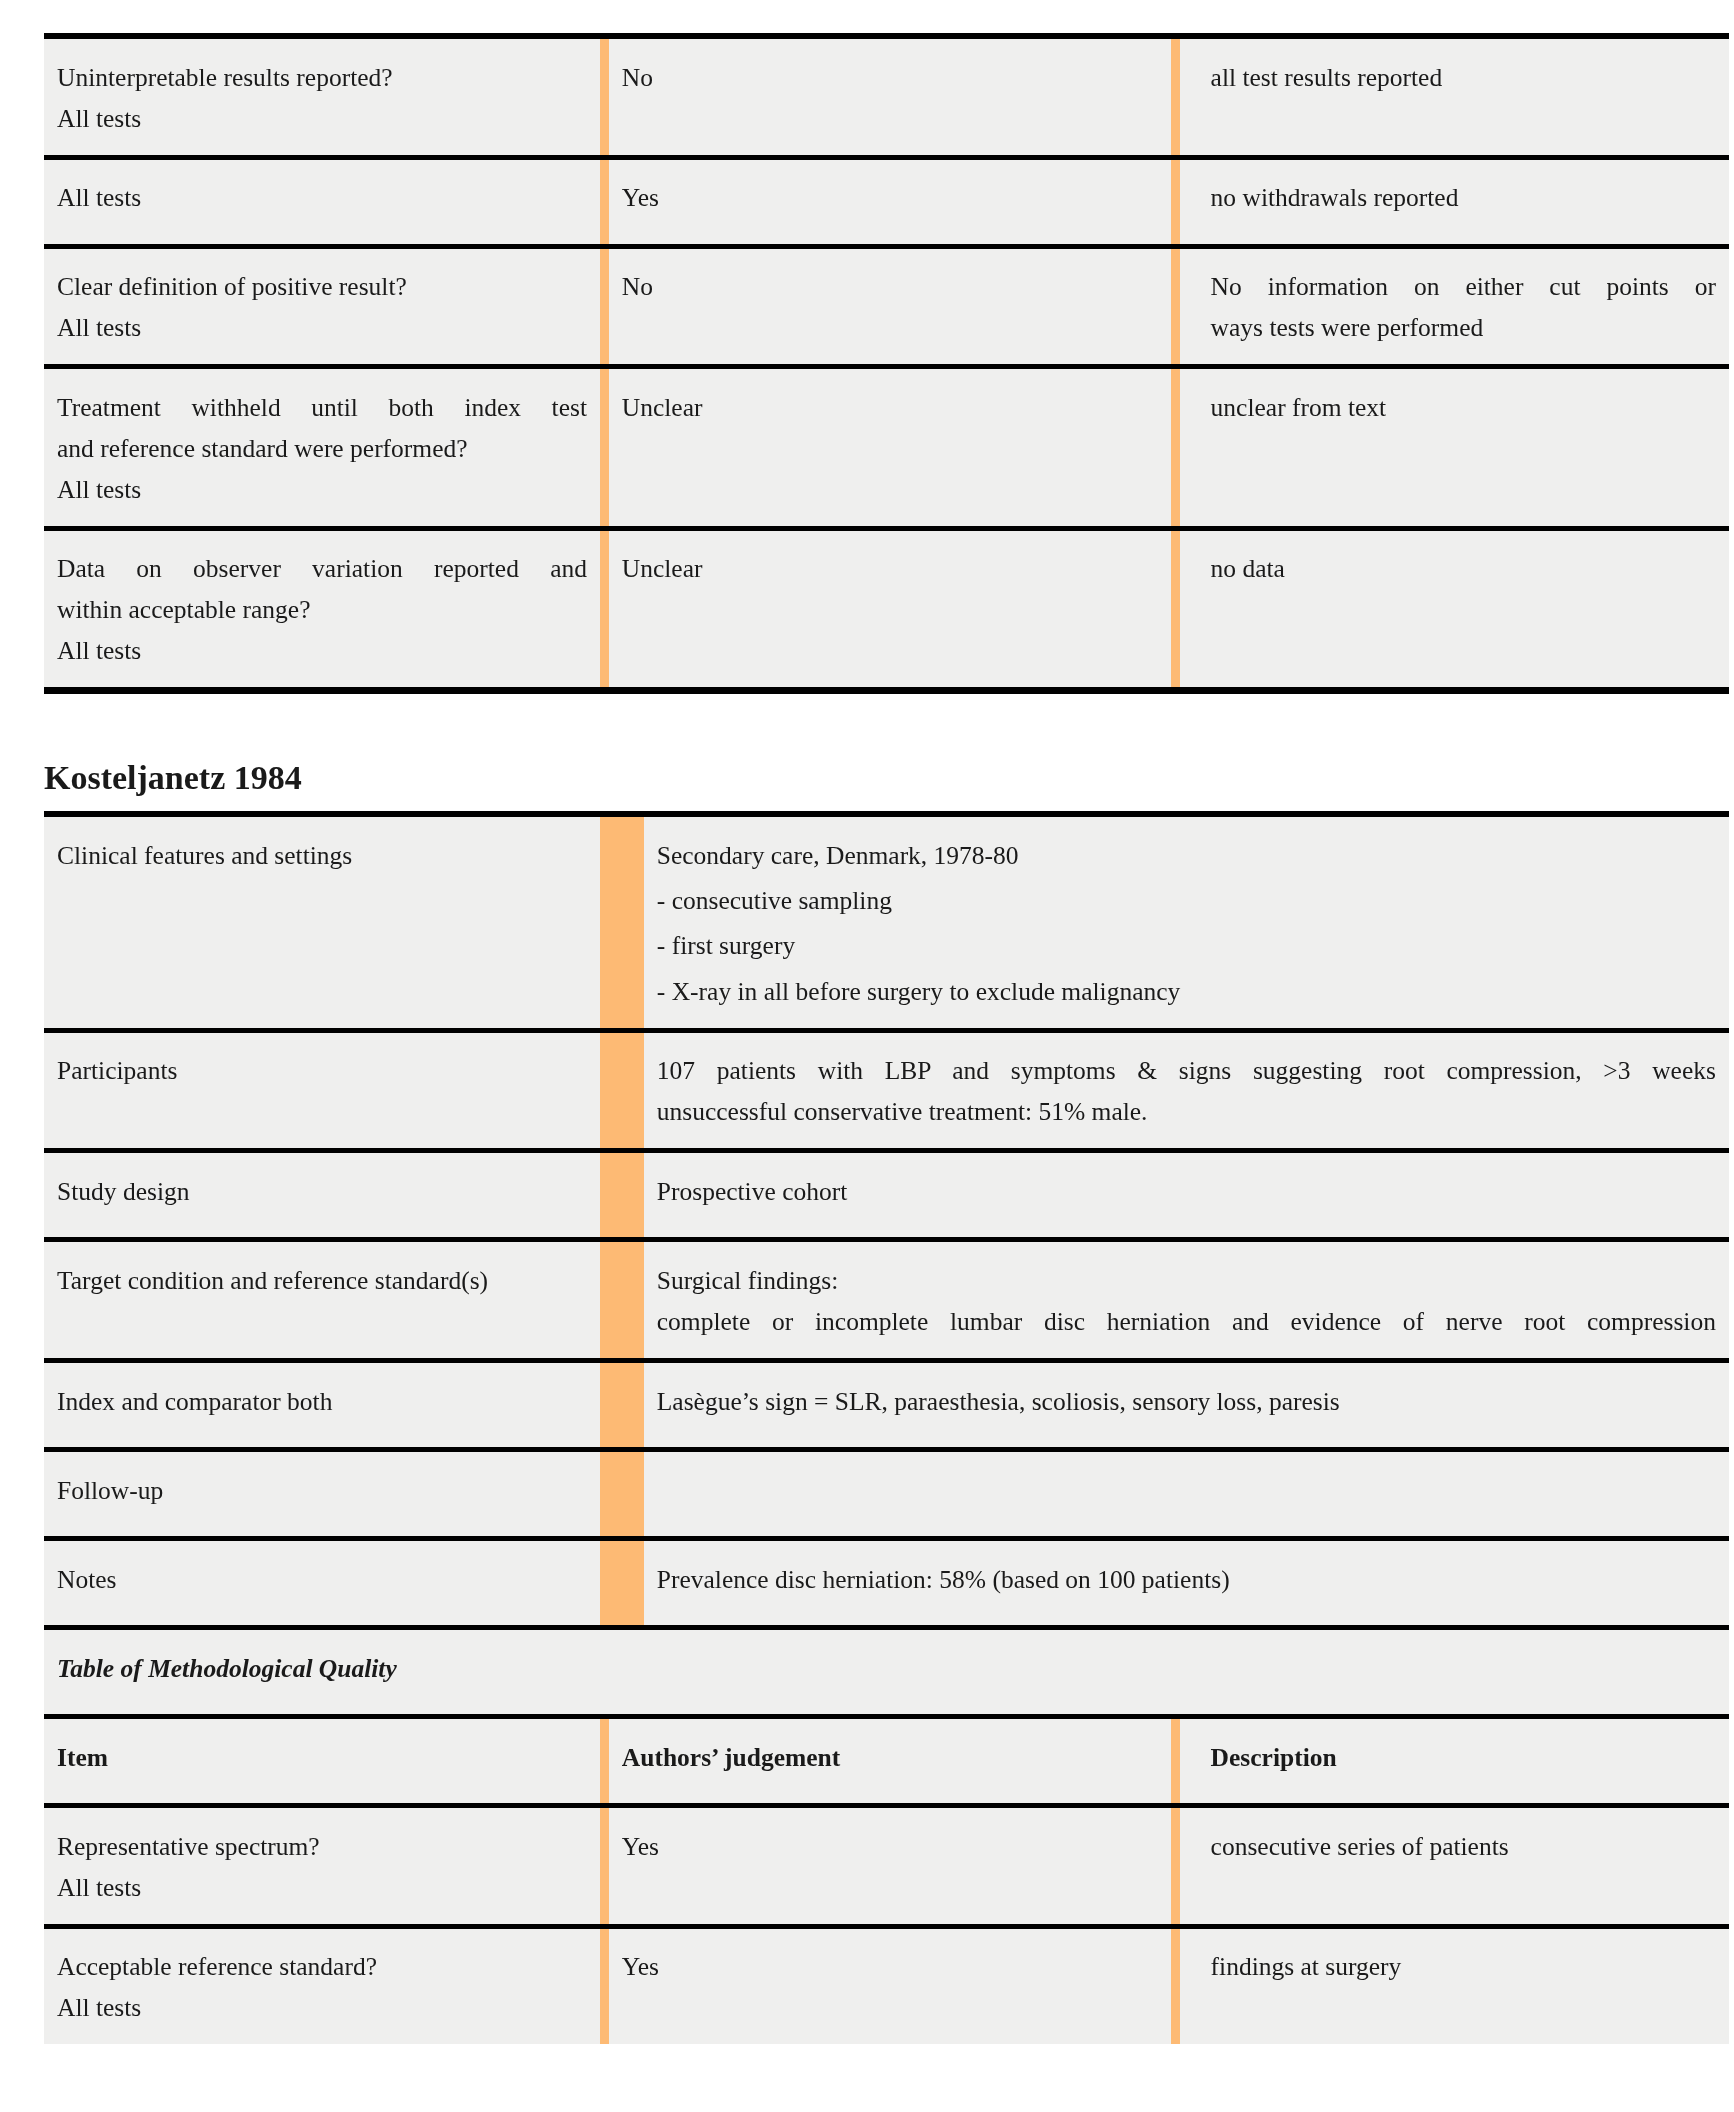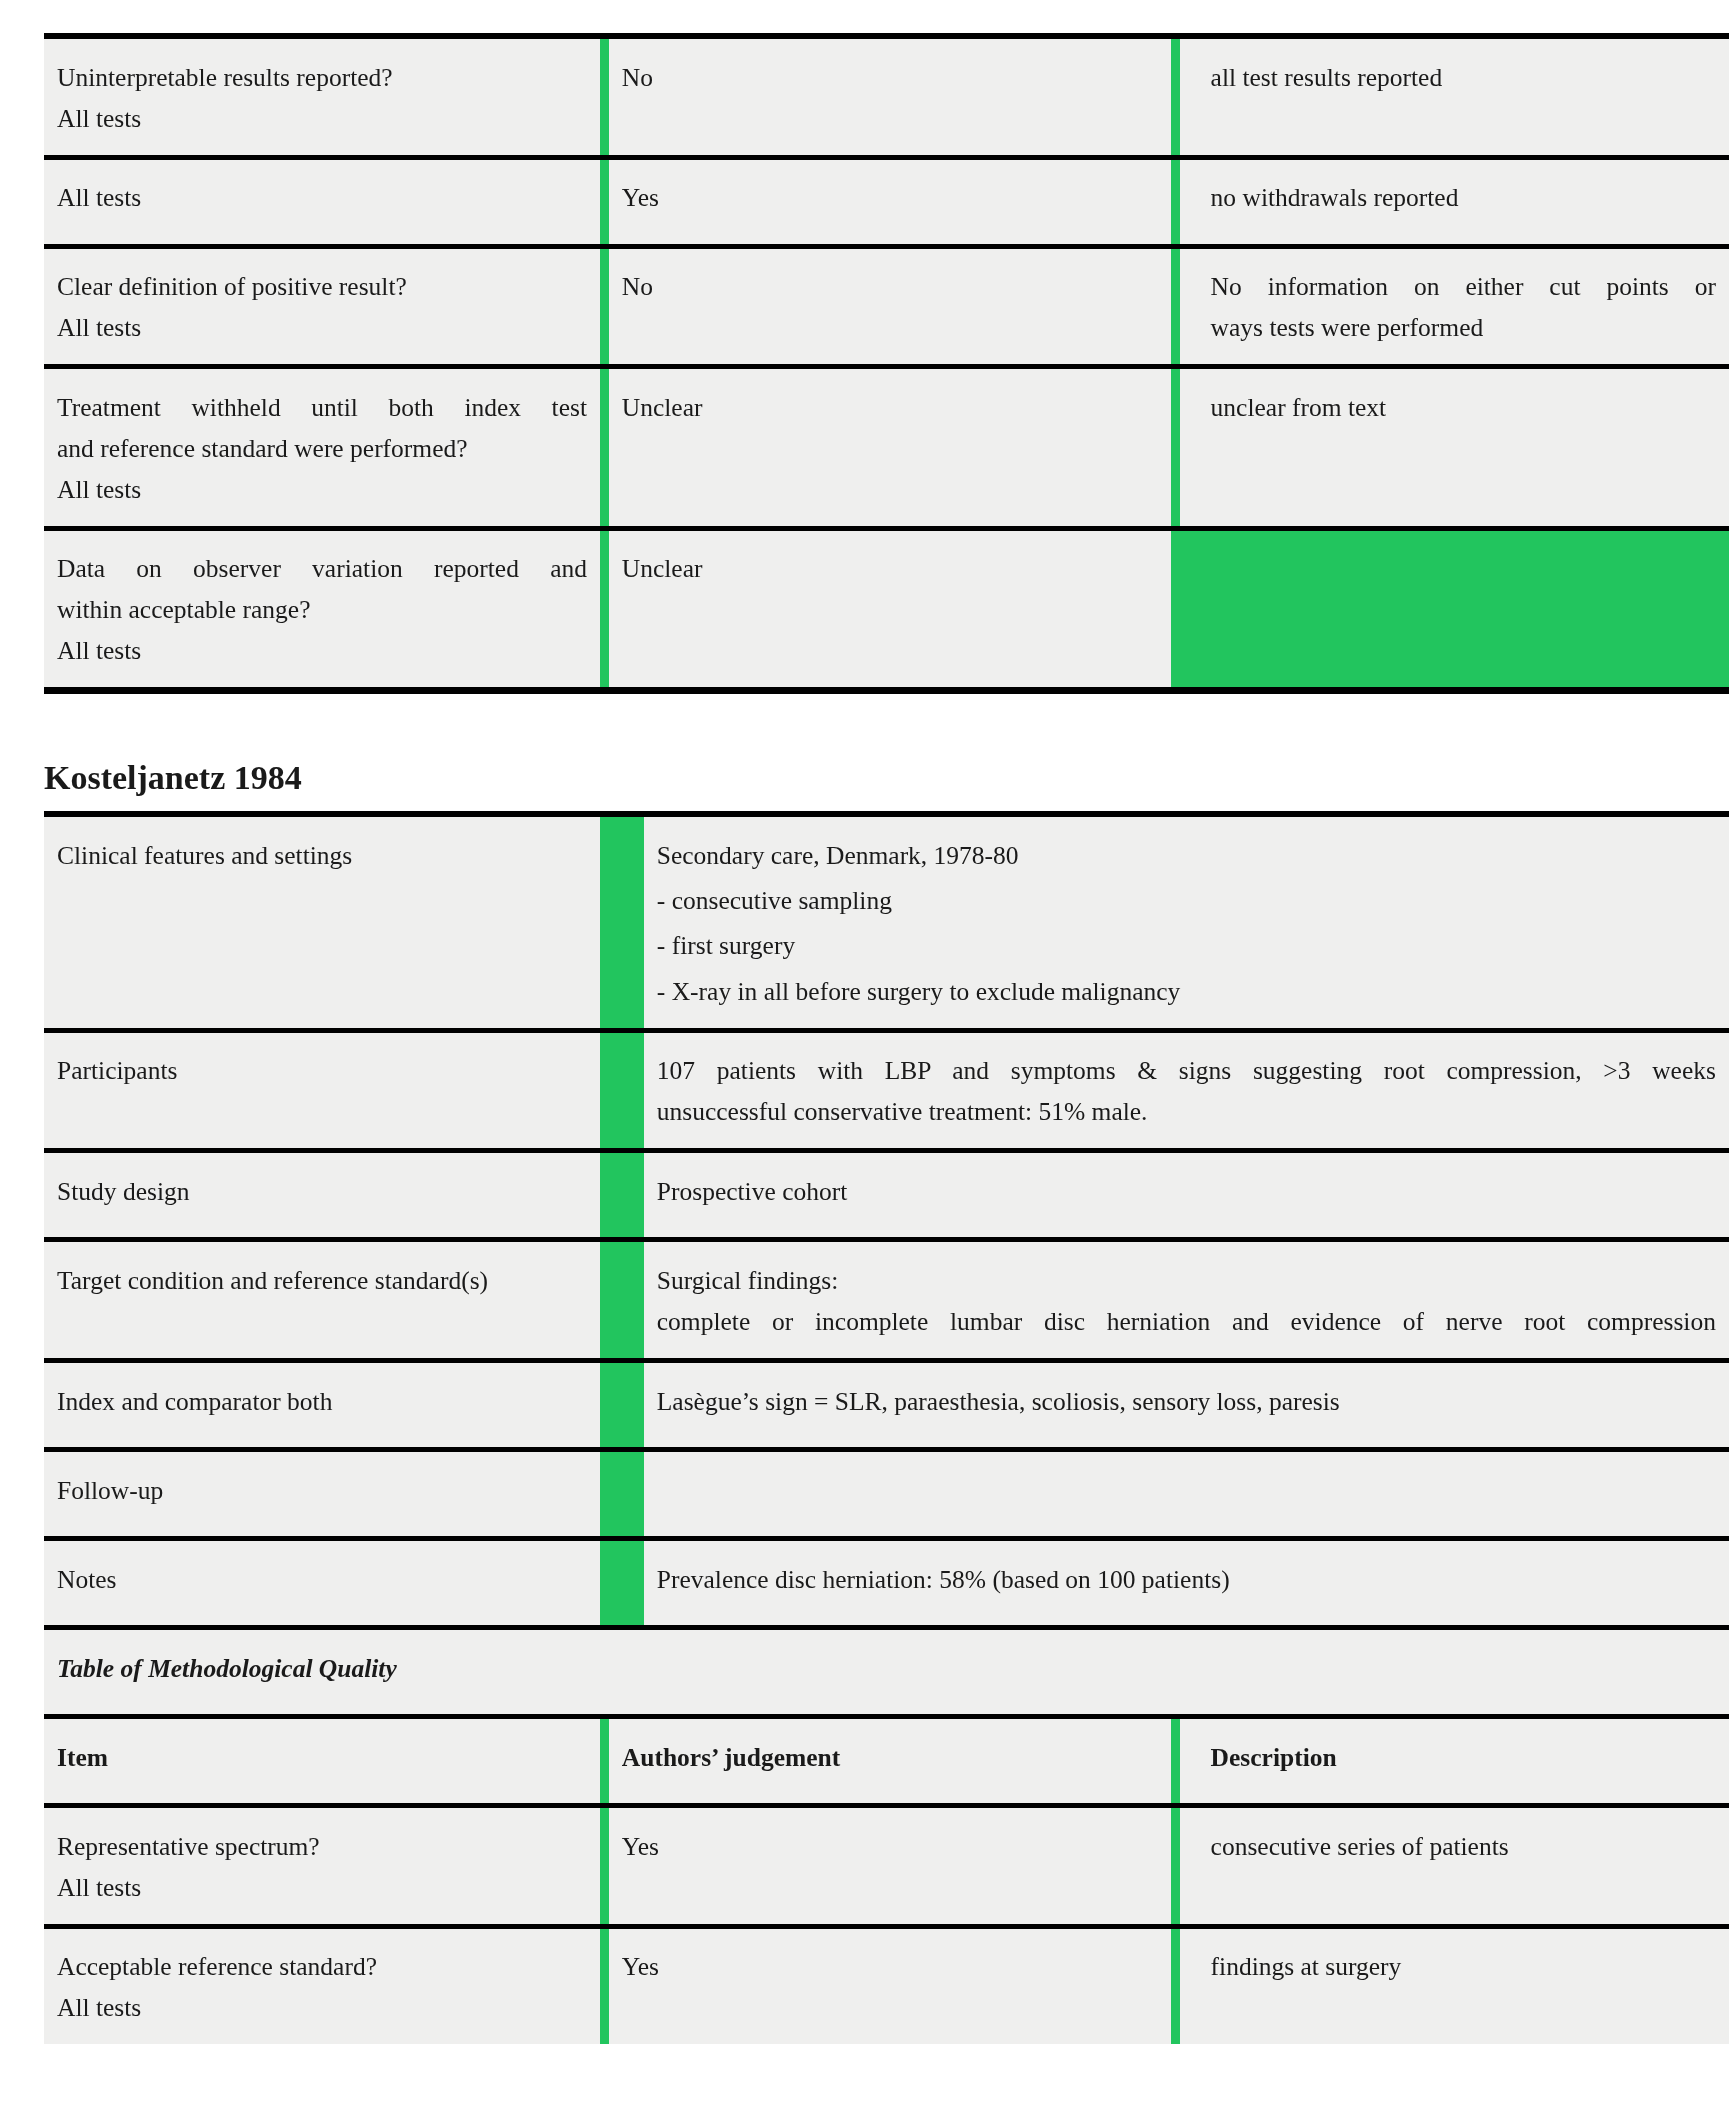--- a/index.html
+++ b/index.html
@@ -4,21 +4,21 @@
 <style>
   html, body { margin: 0; padding: 0; background: #ffffff; }
   body {
     width: 1735px; height: 2113px; overflow: hidden;
     font-family: "Liberation Serif", "DejaVu Serif", serif;
     color: #1a1a1a; font-size: 25.5px; line-height: 41px;
   }
   .wrap { padding: 33px 6.1px 0 44px; }
 
   .tbl { border-top: 6.1px solid var(--border, #000); }
-  .row { display: flex; gap: 8.8px; border-bottom: 5.3px solid var(--border, #000); background: #22c55e; }
+  .row { display: flex; gap: 8.8px; border-bottom: 5.3px solid var(--border, #000); background: #fdba74; }
   .top-table .row:last-child { border-bottom-width: 7px; }
   #tbl-study .row:last-child { border-bottom: none; }
 
   .cell {
     background: var(--cell-bg, #efefee);
     box-sizing: border-box;
     padding: 17.6px 13px 16px 13px;
     min-height: 84px;
   }
   .c1 { flex: 0 0 556px; width: 556px; }
@@ -94,20 +94,23 @@
       </div>
       <div class="row">
         <div class="cell c1">
           <div class="ln jl">Data on observer variation reported and</div>
           <div class="ln">within acceptable range?</div>
           <div class="ln">All tests</div>
         </div>
         <div class="cell c2">
           <div class="ln">Unclear</div>
         </div>
+        <div class="cell c3">
+          <div class="ln">no data</div>
+        </div>
       </div>
     </section>
 
   <h2 class="study-heading">Kosteljanetz 1984</h2>
 
   <section class="tbl" id="tbl-study">
       <div class="row">
         <div class="cell cl">
           <div class="ln">Clinical features and settings</div>
         </div>

